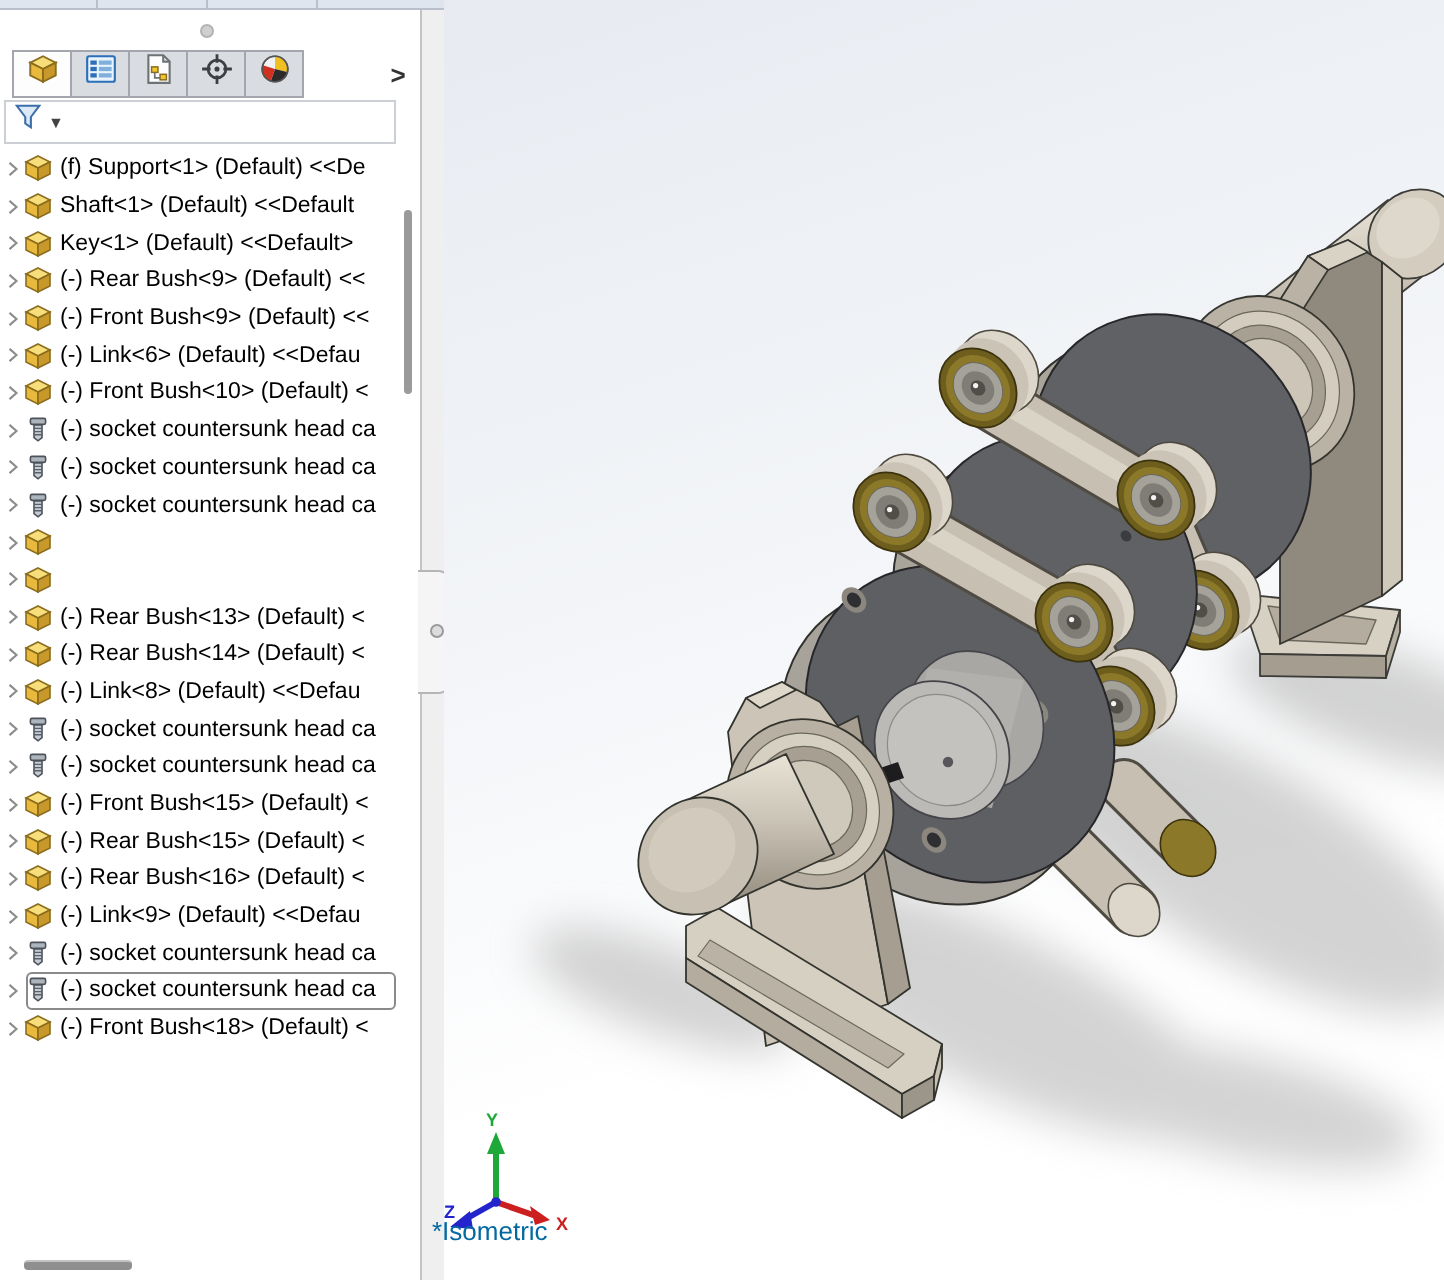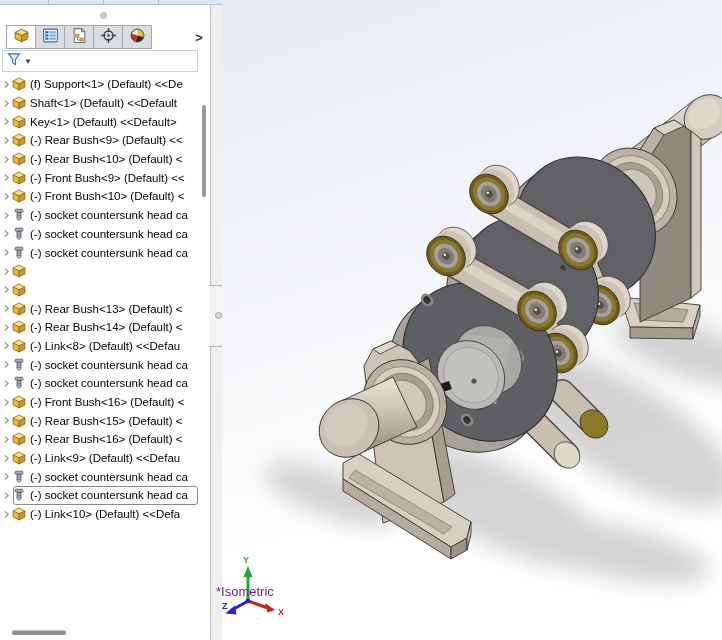--- a/index.html
+++ b/index.html
@@ -51,21 +51,21 @@
   
   .splitter{position:absolute;left:210px;top:5px;width:12px;height:635px;background:#efefef;
     border-left:1px solid #c3c3c3;border-right:1px solid #b8bcc2;}
   .splitter-handle{position:absolute;left:209px;top:285px;width:16px;height:60px;background:#f5f5f5;
     border:1px solid #b5b5b5;border-left:none;border-radius:0 7px 7px 0;}
   .splitter-handle .dot{position:absolute;left:6px;top:26px;width:5px;height:5px;border-radius:50%;
     background:#dcdcdc;border:1px solid #9a9a9a;}
 
   
   .viewport{position:absolute;left:222px;top:0;width:500px;height:640px;}
-  .view-label{position:absolute;left:216px;top:584px;font-size:13px;color:#701a75;z-index:5;}
+  .view-label{position:absolute;left:216px;top:608px;font-size:13px;color:#0369a1;z-index:5;}
 </style>
 </head>
 <body>
 
 <div class="topstrip">
   <span class="tick" style="left:48px"></span>
   <span class="tick" style="left:103px"></span>
   <span class="tick" style="left:158px"></span>
   <span class="tick" style="left:270px"></span>
 </div>
@@ -184,34 +184,34 @@
         <span class="arrow">
           <svg viewBox="0 0 8 10">
             <path d="M2,1.5 L6,5 L2,8.5" fill="none" stroke="#8c8c8c" stroke-width="1.2"></path>
           </svg>
         </span>
         <span class="ticon"><svg viewBox="0 0 14 14">
             <polygon points="7,1 13,4 7,7 1,4" fill="#f7de7a" stroke="#8a6d1d" stroke-width="0.8"></polygon>
             <polygon points="1,4 7,7 7,13 1,10" fill="#e8b93c" stroke="#8a6d1d" stroke-width="0.8"></polygon>
             <polygon points="13,4 7,7 7,13 13,10" fill="#c9982a" stroke="#8a6d1d" stroke-width="0.8"></polygon>
           </svg></span>
-        <span class="lbl">(-) Rear Bush&lt;10&gt; (Default) &lt;</span>
-      </div>
-      <div class="tree-row">
-        <span class="arrow">
-          <svg viewBox="0 0 8 10">
-            <path d="M2,1.5 L6,5 L2,8.5" fill="none" stroke="#8c8c8c" stroke-width="1.2"></path>
-          </svg>
-        </span>
-        <span class="ticon"><svg viewBox="0 0 14 14">
-            <polygon points="7,1 13,4 7,7 1,4" fill="#f7de7a" stroke="#8a6d1d" stroke-width="0.8"></polygon>
-            <polygon points="1,4 7,7 7,13 1,10" fill="#e8b93c" stroke="#8a6d1d" stroke-width="0.8"></polygon>
-            <polygon points="13,4 7,7 7,13 13,10" fill="#c9982a" stroke="#8a6d1d" stroke-width="0.8"></polygon>
-          </svg></span>
         <span class="lbl">(-) Front Bush&lt;9&gt; (Default) &lt;&lt;</span>
+      </div>
+      <div class="tree-row">
+        <span class="arrow">
+          <svg viewBox="0 0 8 10">
+            <path d="M2,1.5 L6,5 L2,8.5" fill="none" stroke="#8c8c8c" stroke-width="1.2"></path>
+          </svg>
+        </span>
+        <span class="ticon"><svg viewBox="0 0 14 14">
+            <polygon points="7,1 13,4 7,7 1,4" fill="#f7de7a" stroke="#8a6d1d" stroke-width="0.8"></polygon>
+            <polygon points="1,4 7,7 7,13 1,10" fill="#e8b93c" stroke="#8a6d1d" stroke-width="0.8"></polygon>
+            <polygon points="13,4 7,7 7,13 13,10" fill="#c9982a" stroke="#8a6d1d" stroke-width="0.8"></polygon>
+          </svg></span>
+        <span class="lbl">(-) Link&lt;6&gt; (Default) &lt;&lt;Defau</span>
       </div>
       <div class="tree-row">
         <span class="arrow">
           <svg viewBox="0 0 8 10">
             <path d="M2,1.5 L6,5 L2,8.5" fill="none" stroke="#8c8c8c" stroke-width="1.2"></path>
           </svg>
         </span>
         <span class="ticon"><svg viewBox="0 0 14 14">
             <polygon points="7,1 13,4 7,7 1,4" fill="#f7de7a" stroke="#8a6d1d" stroke-width="0.8"></polygon>
             <polygon points="1,4 7,7 7,13 1,10" fill="#e8b93c" stroke="#8a6d1d" stroke-width="0.8"></polygon>
@@ -351,21 +351,21 @@
         <span class="arrow">
           <svg viewBox="0 0 8 10">
             <path d="M2,1.5 L6,5 L2,8.5" fill="none" stroke="#8c8c8c" stroke-width="1.2"></path>
           </svg>
         </span>
         <span class="ticon"><svg viewBox="0 0 14 14">
             <polygon points="7,1 13,4 7,7 1,4" fill="#f7de7a" stroke="#8a6d1d" stroke-width="0.8"></polygon>
             <polygon points="1,4 7,7 7,13 1,10" fill="#e8b93c" stroke="#8a6d1d" stroke-width="0.8"></polygon>
             <polygon points="13,4 7,7 7,13 13,10" fill="#c9982a" stroke="#8a6d1d" stroke-width="0.8"></polygon>
           </svg></span>
-        <span class="lbl">(-) Front Bush&lt;16&gt; (Default) &lt;</span>
+        <span class="lbl">(-) Front Bush&lt;15&gt; (Default) &lt;</span>
       </div>
       <div class="tree-row">
         <span class="arrow">
           <svg viewBox="0 0 8 10">
             <path d="M2,1.5 L6,5 L2,8.5" fill="none" stroke="#8c8c8c" stroke-width="1.2"></path>
           </svg>
         </span>
         <span class="ticon"><svg viewBox="0 0 14 14">
             <polygon points="7,1 13,4 7,7 1,4" fill="#f7de7a" stroke="#8a6d1d" stroke-width="0.8"></polygon>
             <polygon points="1,4 7,7 7,13 1,10" fill="#e8b93c" stroke="#8a6d1d" stroke-width="0.8"></polygon>
@@ -429,21 +429,21 @@
         <span class="arrow">
           <svg viewBox="0 0 8 10">
             <path d="M2,1.5 L6,5 L2,8.5" fill="none" stroke="#8c8c8c" stroke-width="1.2"></path>
           </svg>
         </span>
         <span class="ticon"><svg viewBox="0 0 14 14">
             <polygon points="7,1 13,4 7,7 1,4" fill="#f7de7a" stroke="#8a6d1d" stroke-width="0.8"></polygon>
             <polygon points="1,4 7,7 7,13 1,10" fill="#e8b93c" stroke="#8a6d1d" stroke-width="0.8"></polygon>
             <polygon points="13,4 7,7 7,13 13,10" fill="#c9982a" stroke="#8a6d1d" stroke-width="0.8"></polygon>
           </svg></span>
-        <span class="lbl">(-) Link&lt;10&gt; (Default) &lt;&lt;Defa</span>
+        <span class="lbl">(-) Front Bush&lt;18&gt; (Default) &lt;</span>
       </div>
     </div>
 
   <div class="vscroll"></div>
   <div class="hscroll"></div>
 </div>
 
 <div class="splitter"></div>
 <div class="splitter-handle">
   <span class="dot"></span>

